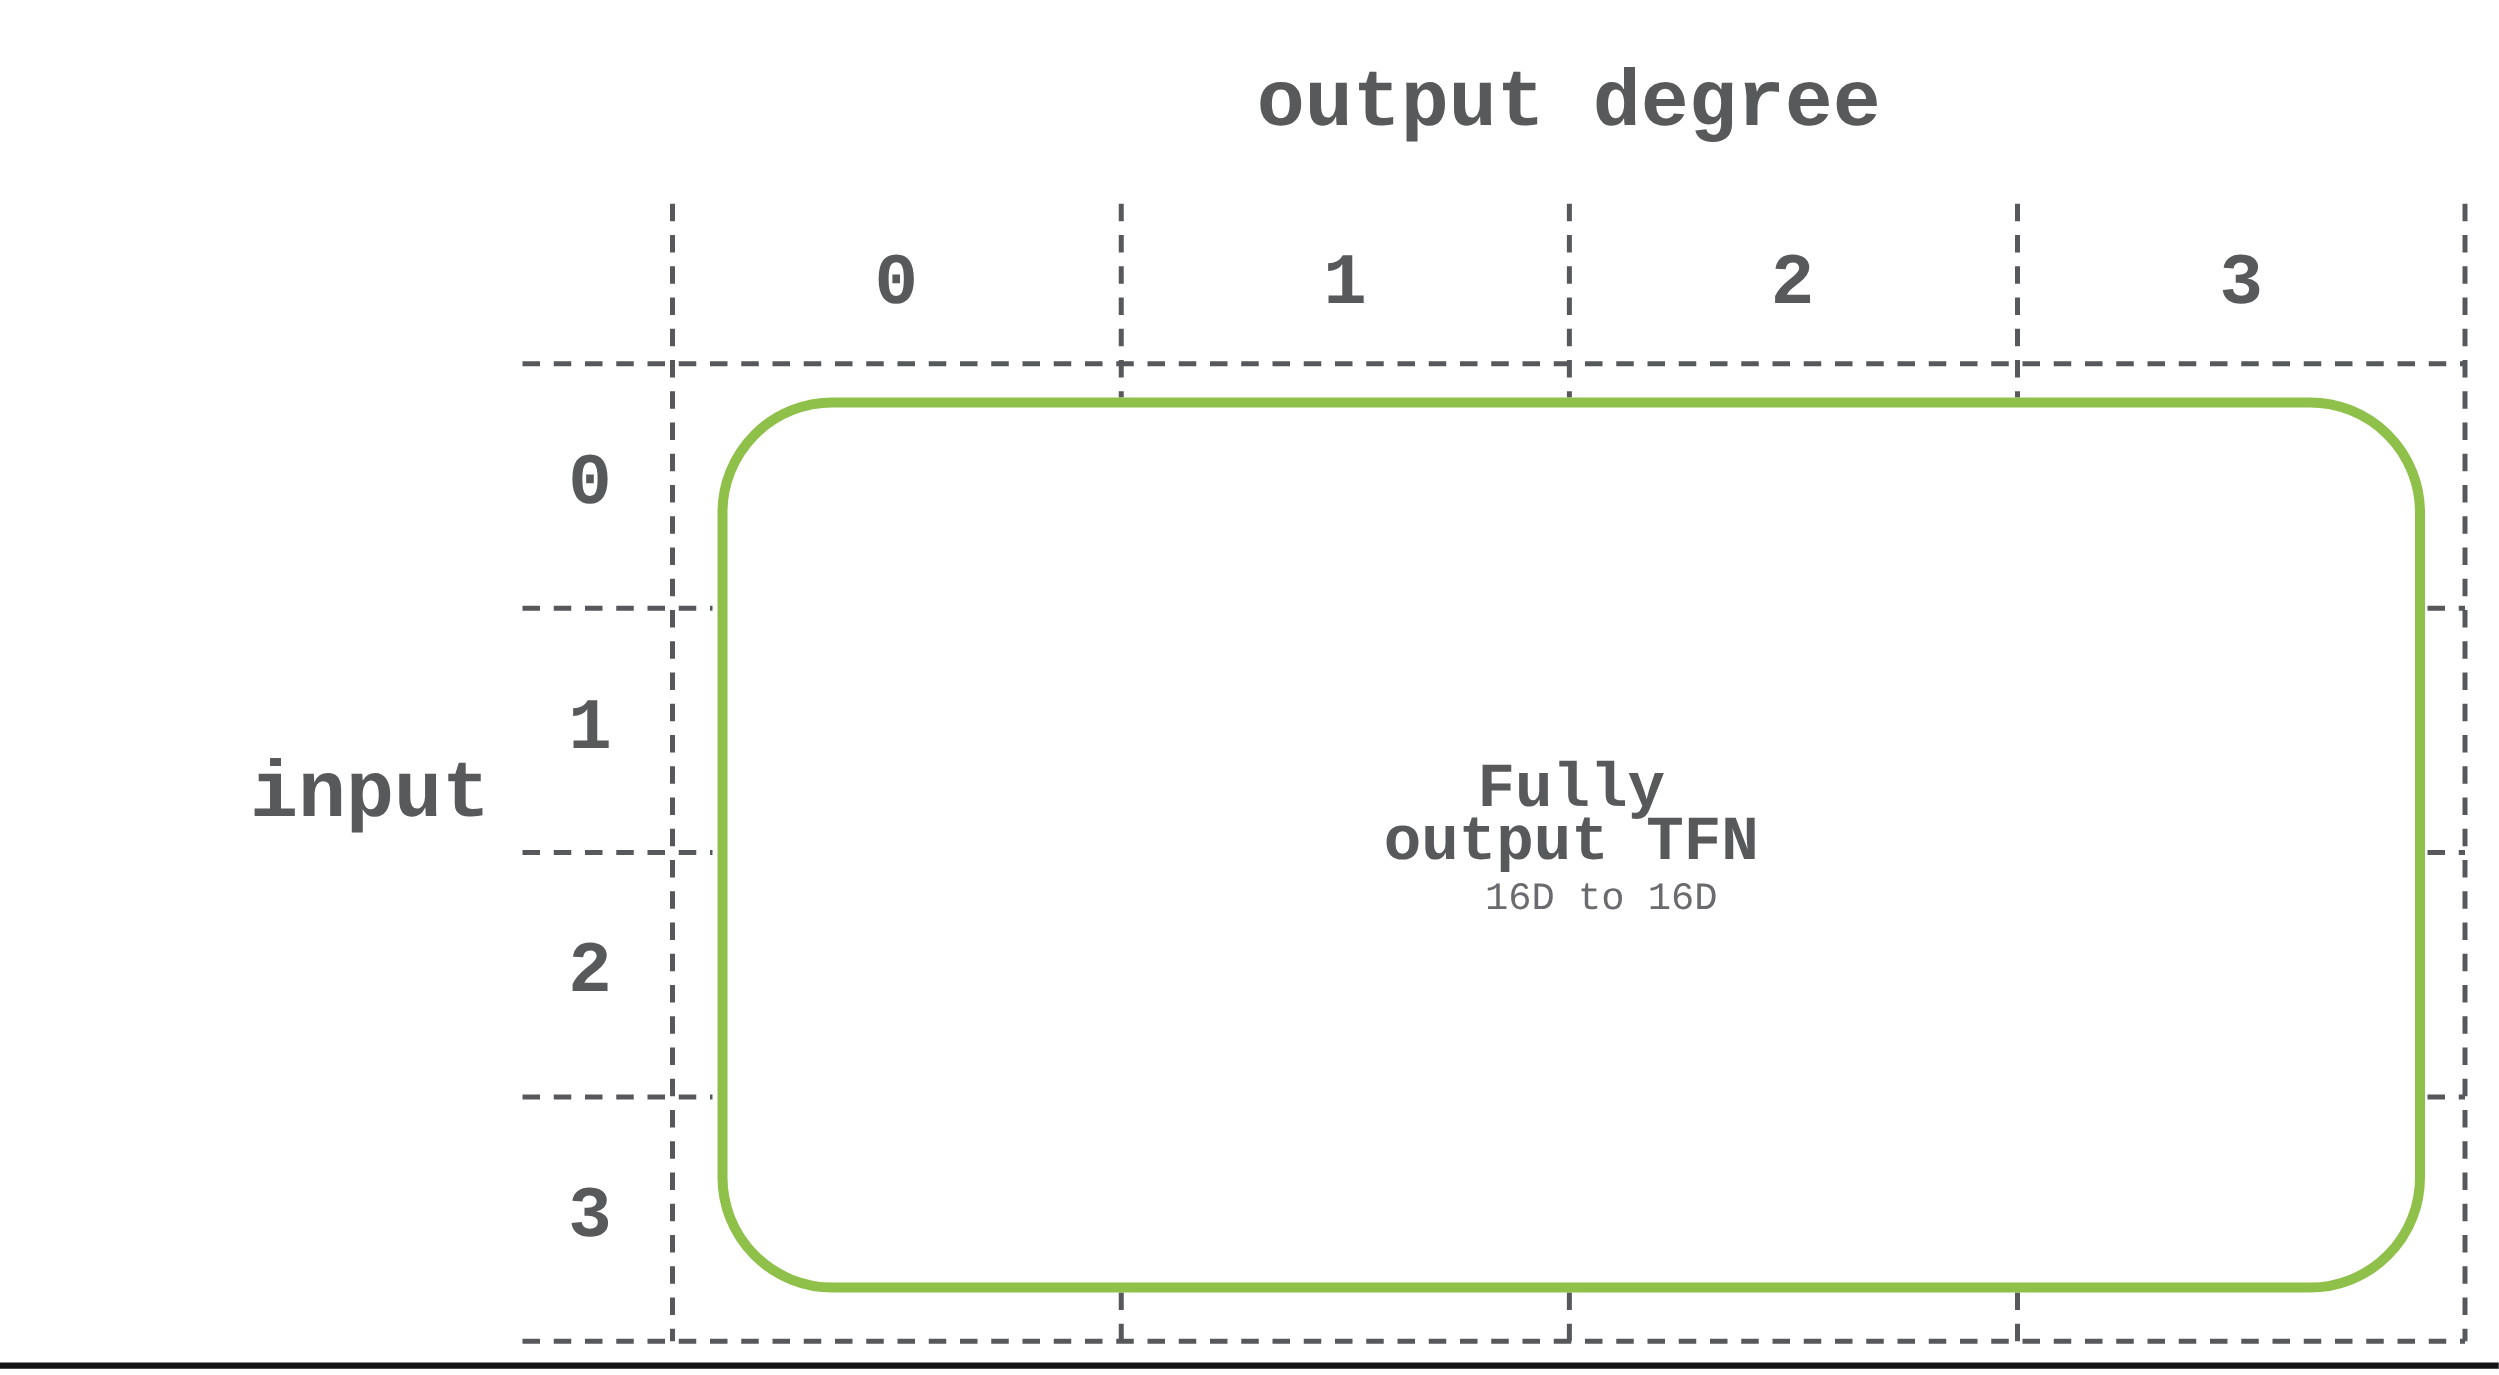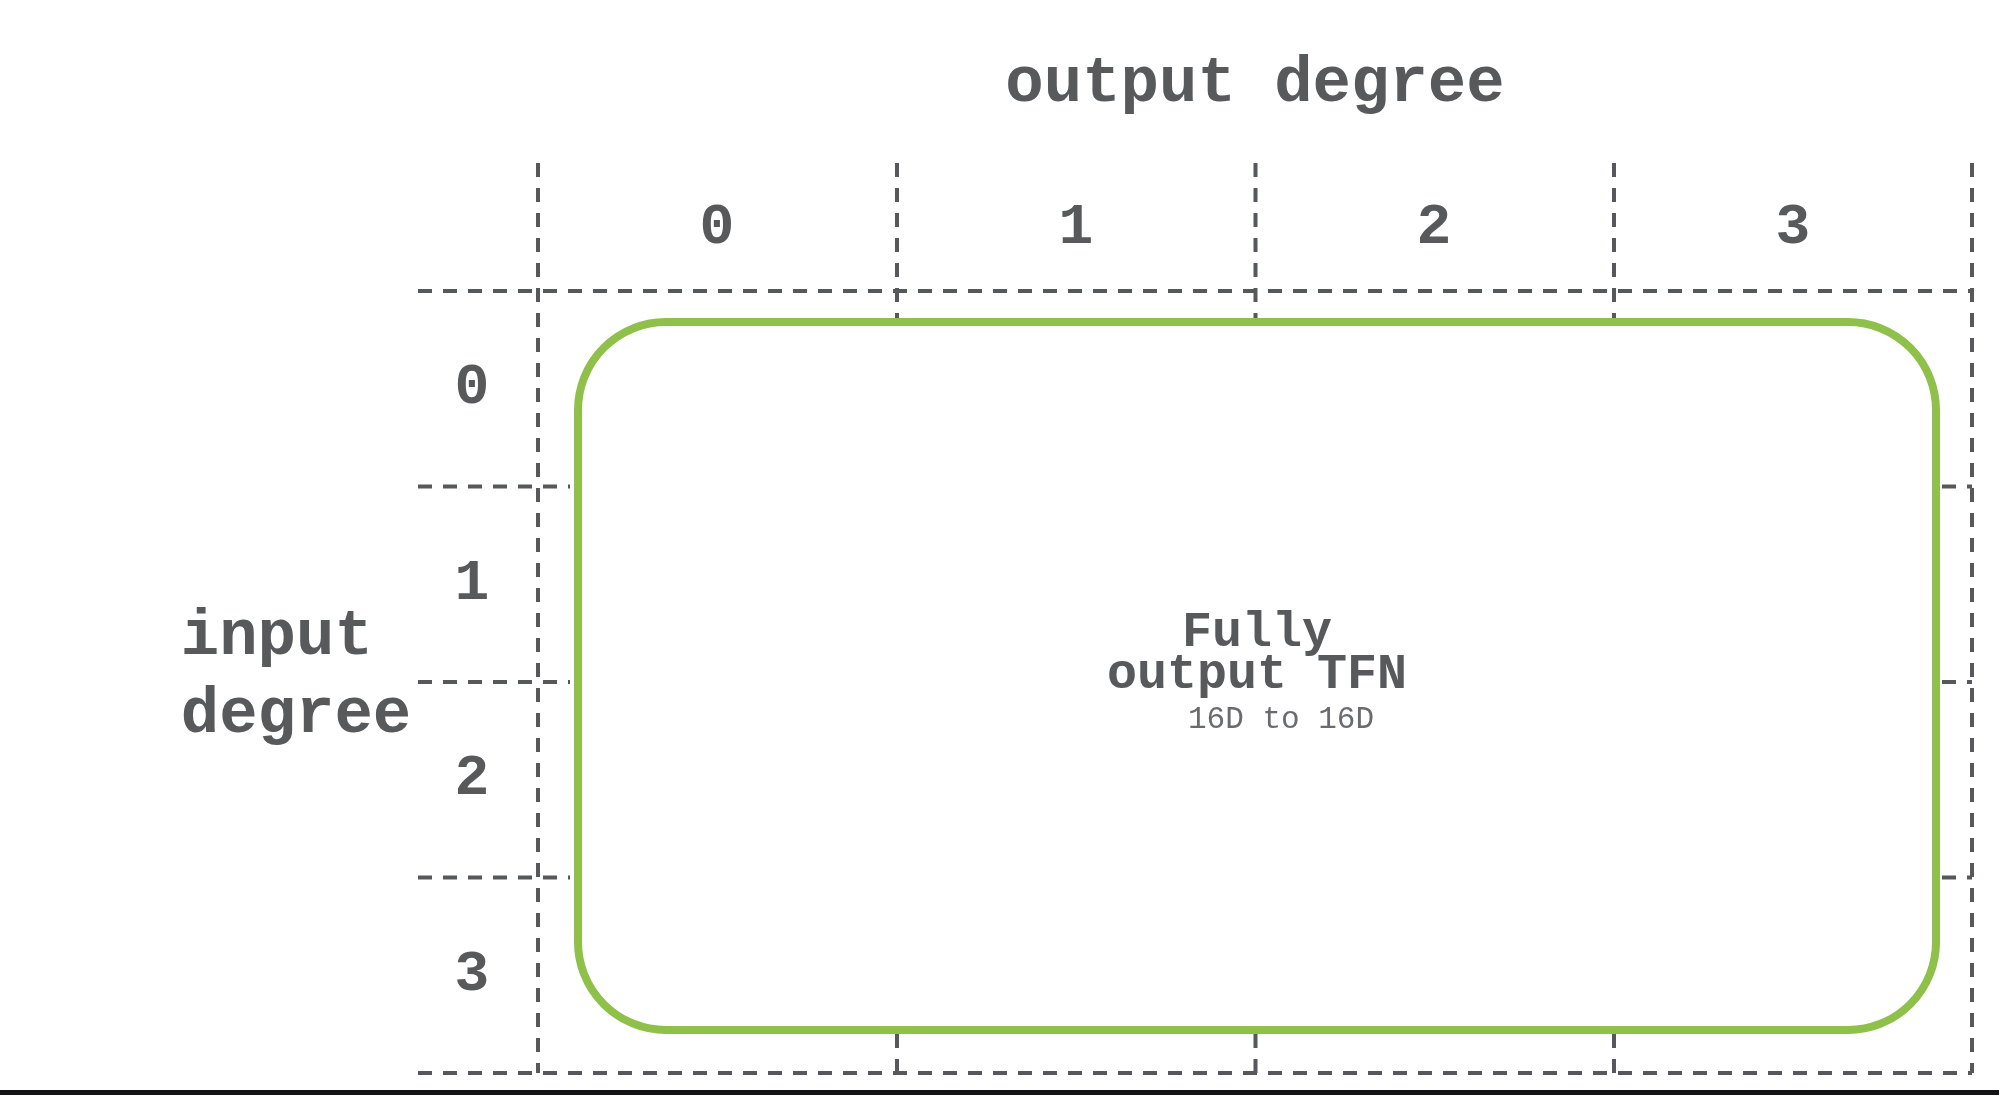--- a/index.html
+++ b/index.html
@@ -92,21 +92,20 @@
       <line class="dash-line" x1="1942" y1="877.5" x2="1972" y2="877.5"></line>
       <line class="dash-line" x1="418" y1="1073" x2="1972" y2="1073"></line>
     </g>
     <rect class="fused-box" x="578" y="322" width="1358" height="708" rx="88" ry="88"></rect>
   </svg>
 
   <div class="txt axis-title-output">output degree</div>
 
   <div class="txt axis-title-input">
     <div>input</div>
-    <div>degree</div>
   </div>
 
   <div class="txt col-label" style="left:717px">0</div>
   <div class="txt col-label" style="left:1076px">1</div>
   <div class="txt col-label" style="left:1434px">2</div>
   <div class="txt col-label" style="left:1793px">3</div>
 
   <div class="txt row-label" style="top:359px">0</div>
   <div class="txt row-label" style="top:555px">1</div>
   <div class="txt row-label" style="top:750px">2</div>

